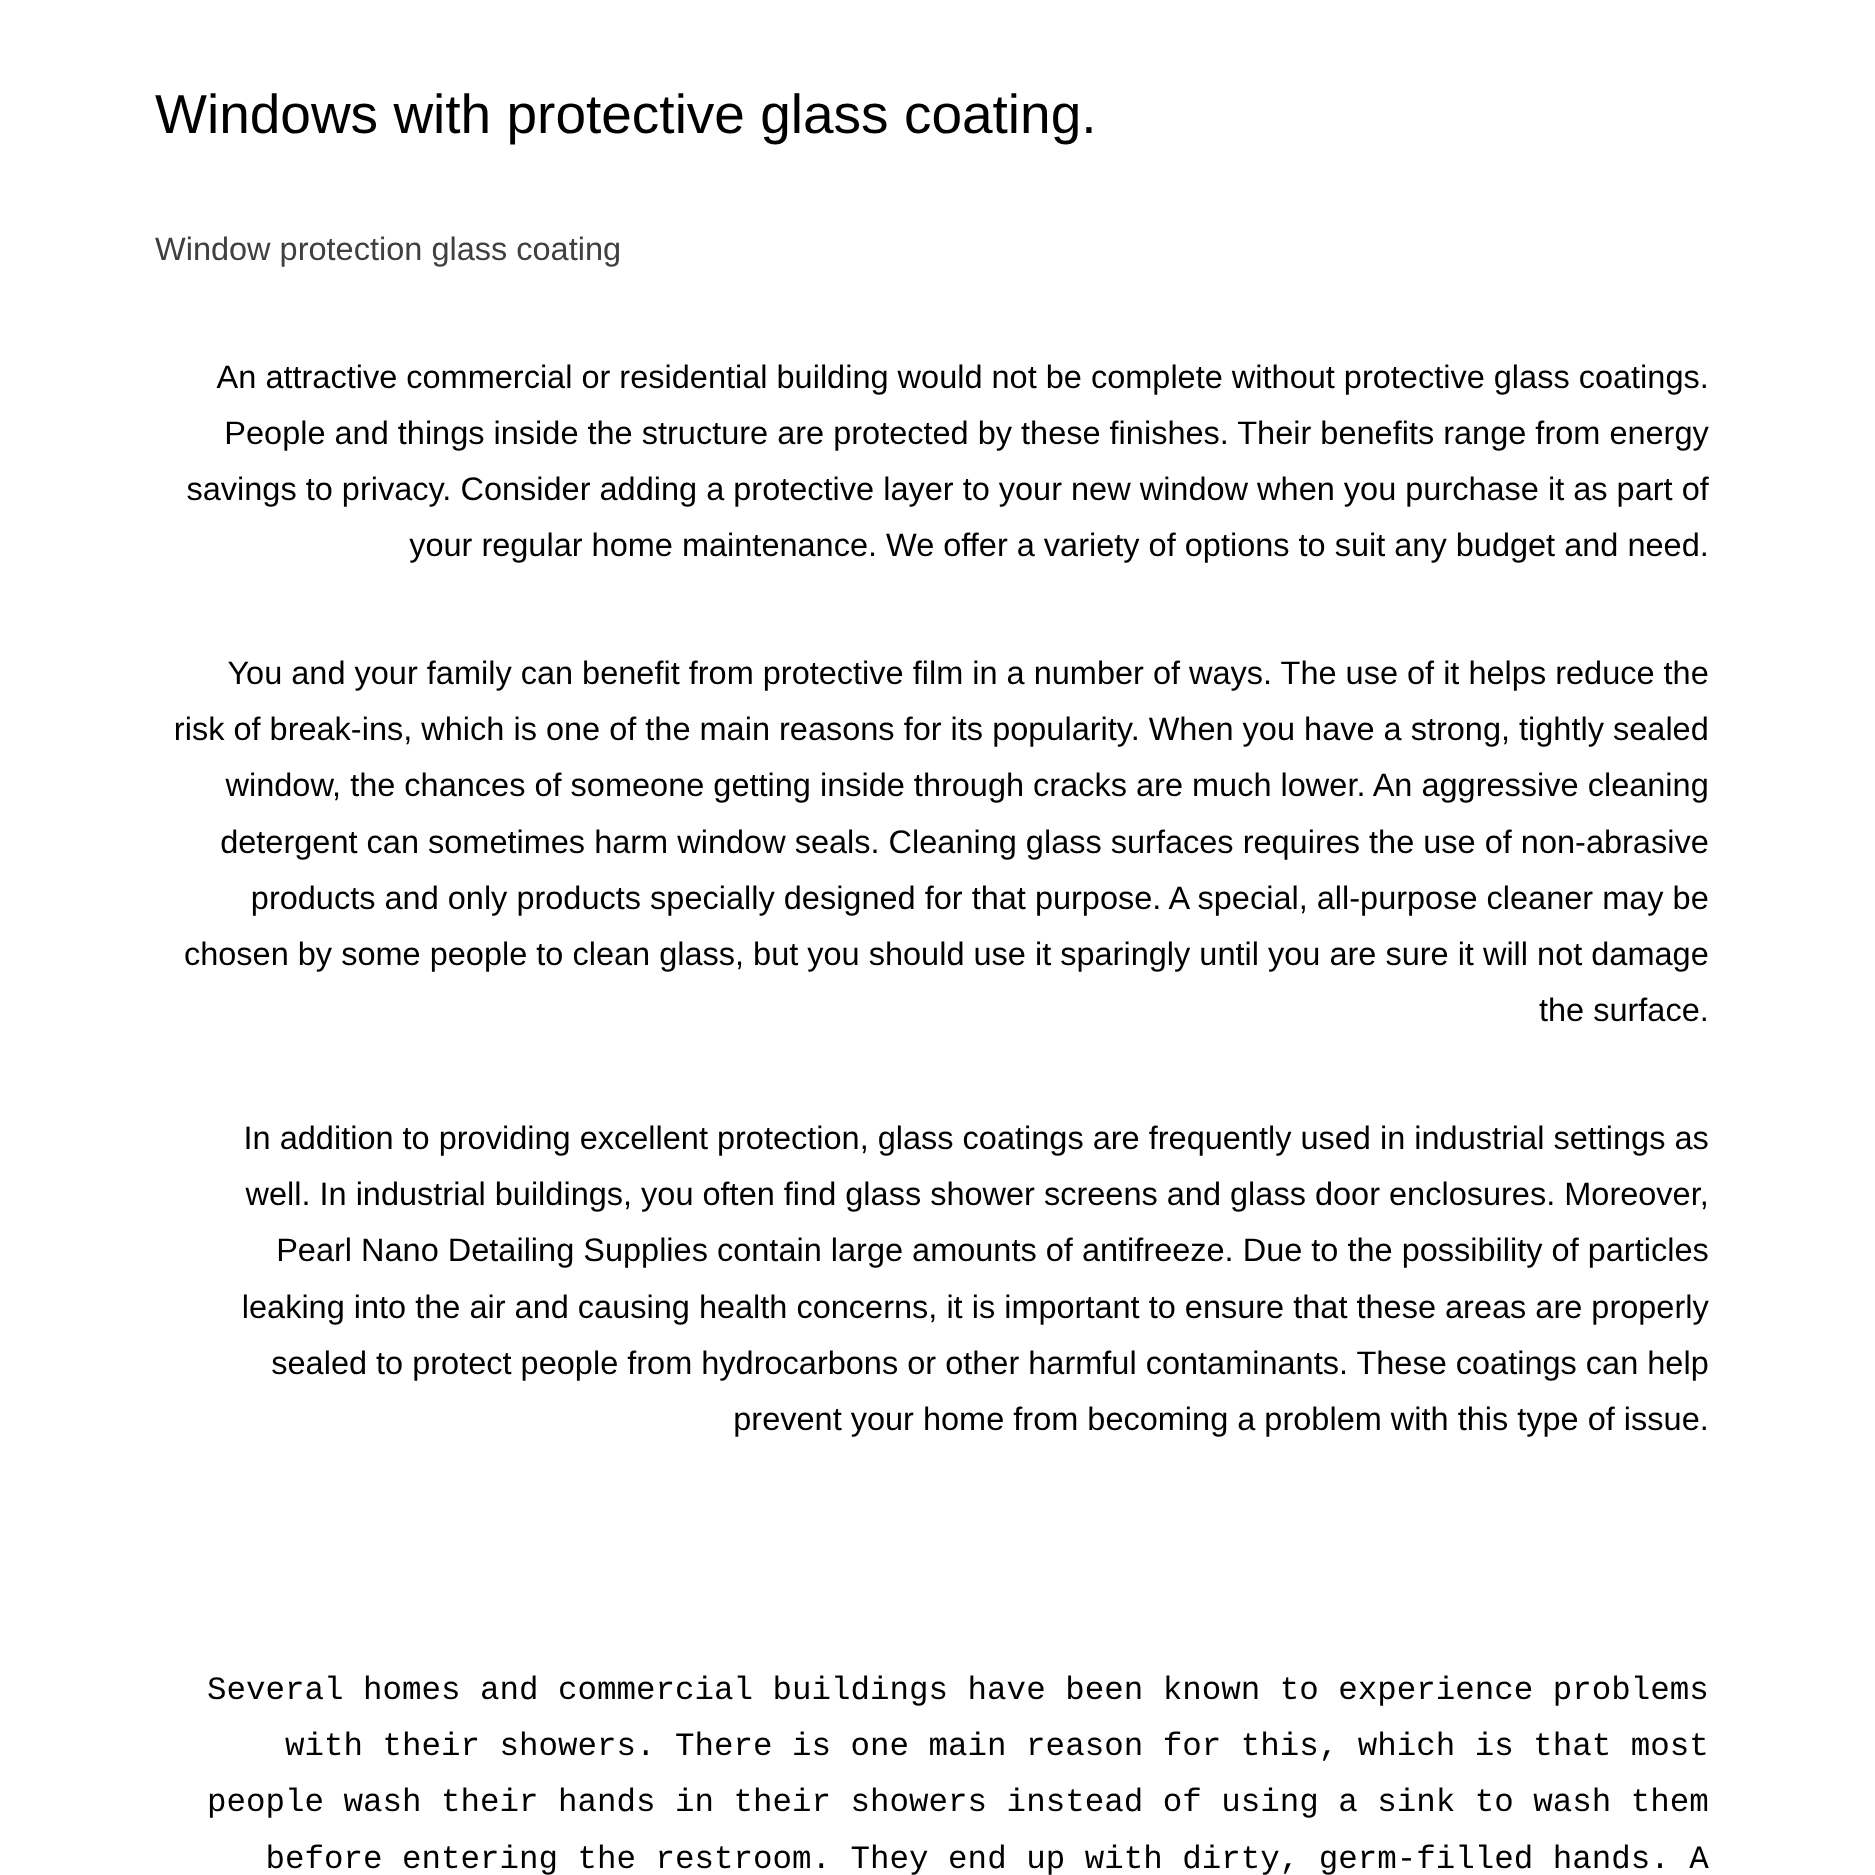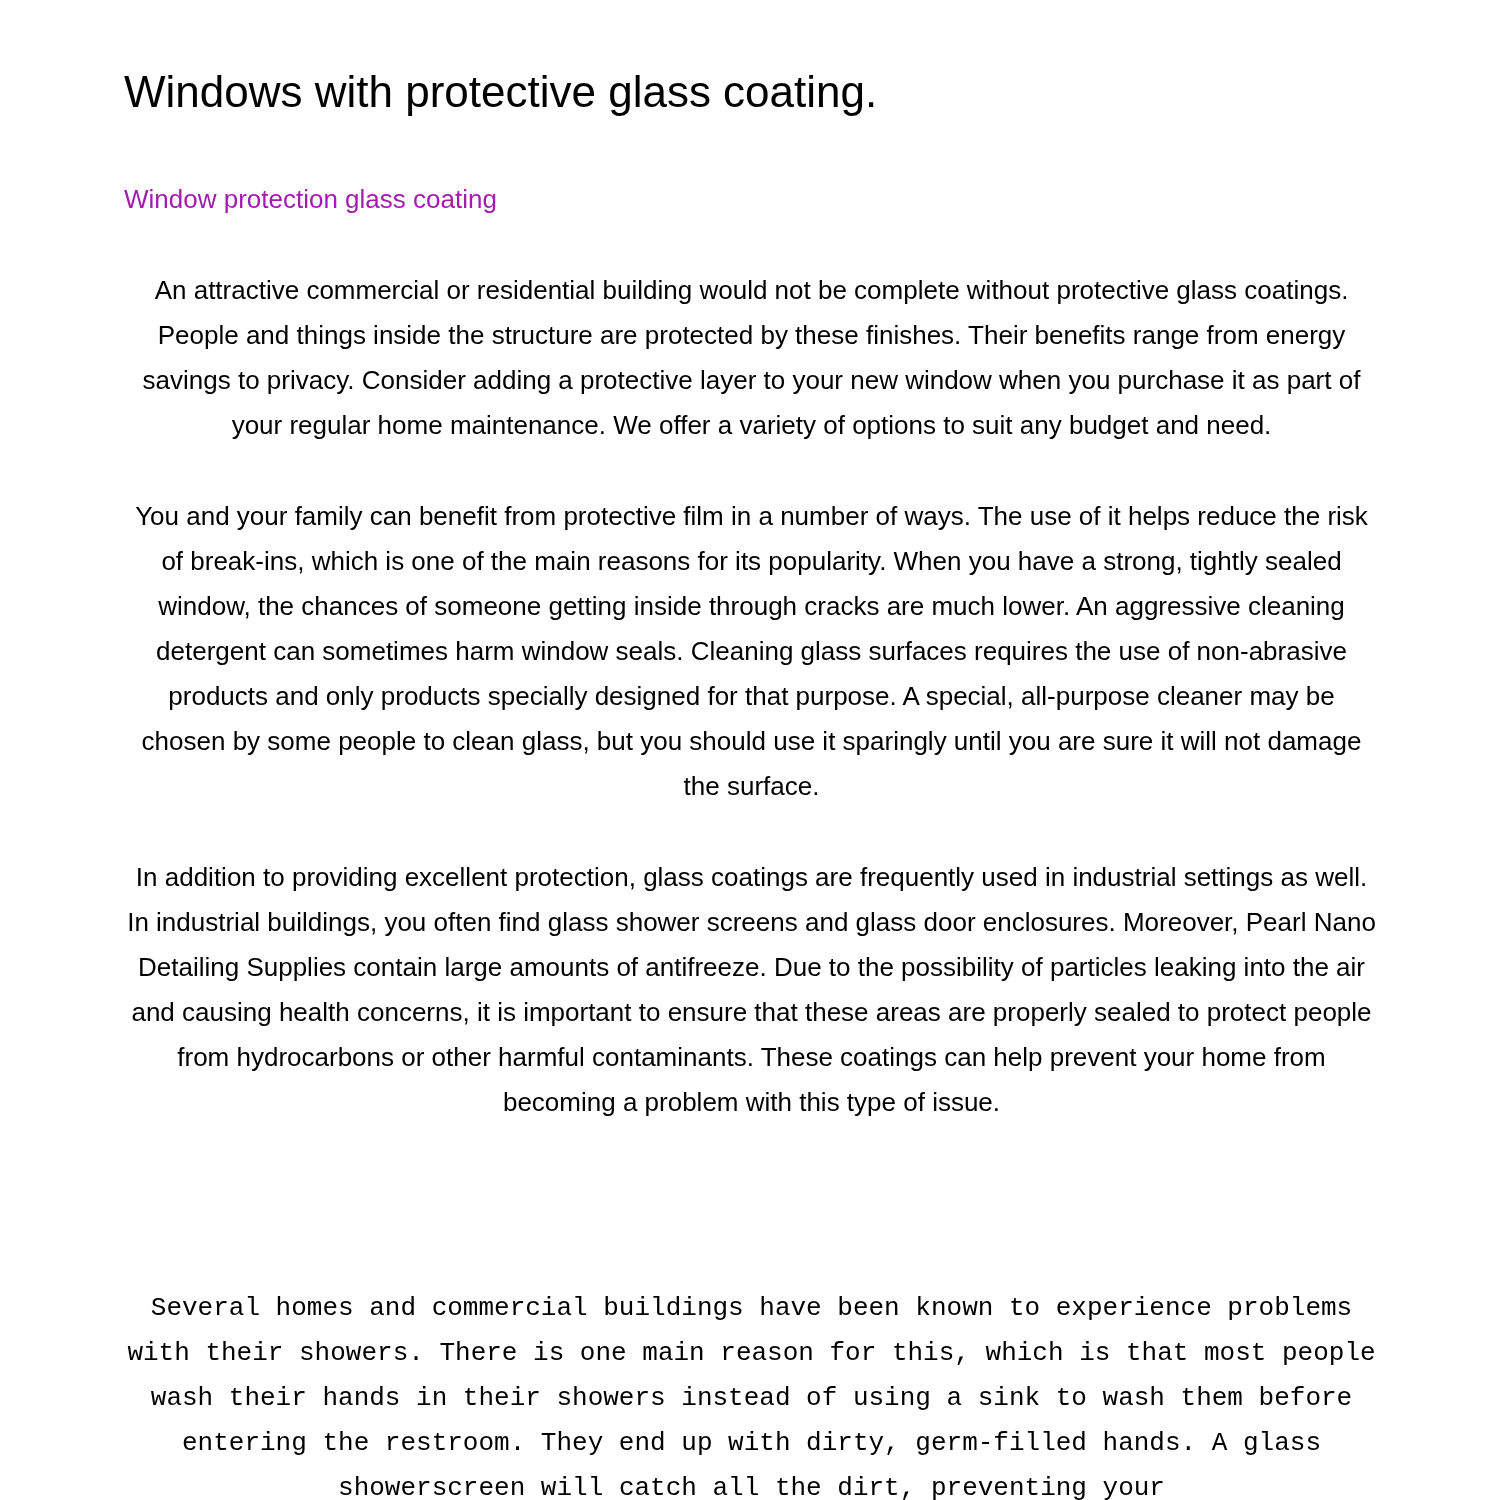--- a/index.html
+++ b/index.html
@@ -30,34 +30,34 @@
     line-height: 56px;
     margin: 0;
     padding-top: 64px;
     letter-spacing: 0px;
     white-space: nowrap;
   }
   .subtitle {
     font-family: "Liberation Sans", sans-serif;
     font-size: 26px;
     font-weight: 400;
-    color: #a21caf;
+    color: #404040;
     line-height: 45px;
     margin: 0;
     padding-top: 57px;
   }
   .body-para {
     font-family: "Liberation Sans", sans-serif;
     font-size: 26px;
     font-weight: 400;
     color: #000000;
     line-height: 45px;
-    margin: 1px;
+    margin: 12px;
     padding-top: 45px;
-    text-align: center;
+    text-align: right;
   }
   .body-para.extra-gap {
     padding-top: 160px;
     font-family: Liberation Mono, monospace;
   }
 </style>
 </head>
 <body>
 
 <div class="page">

